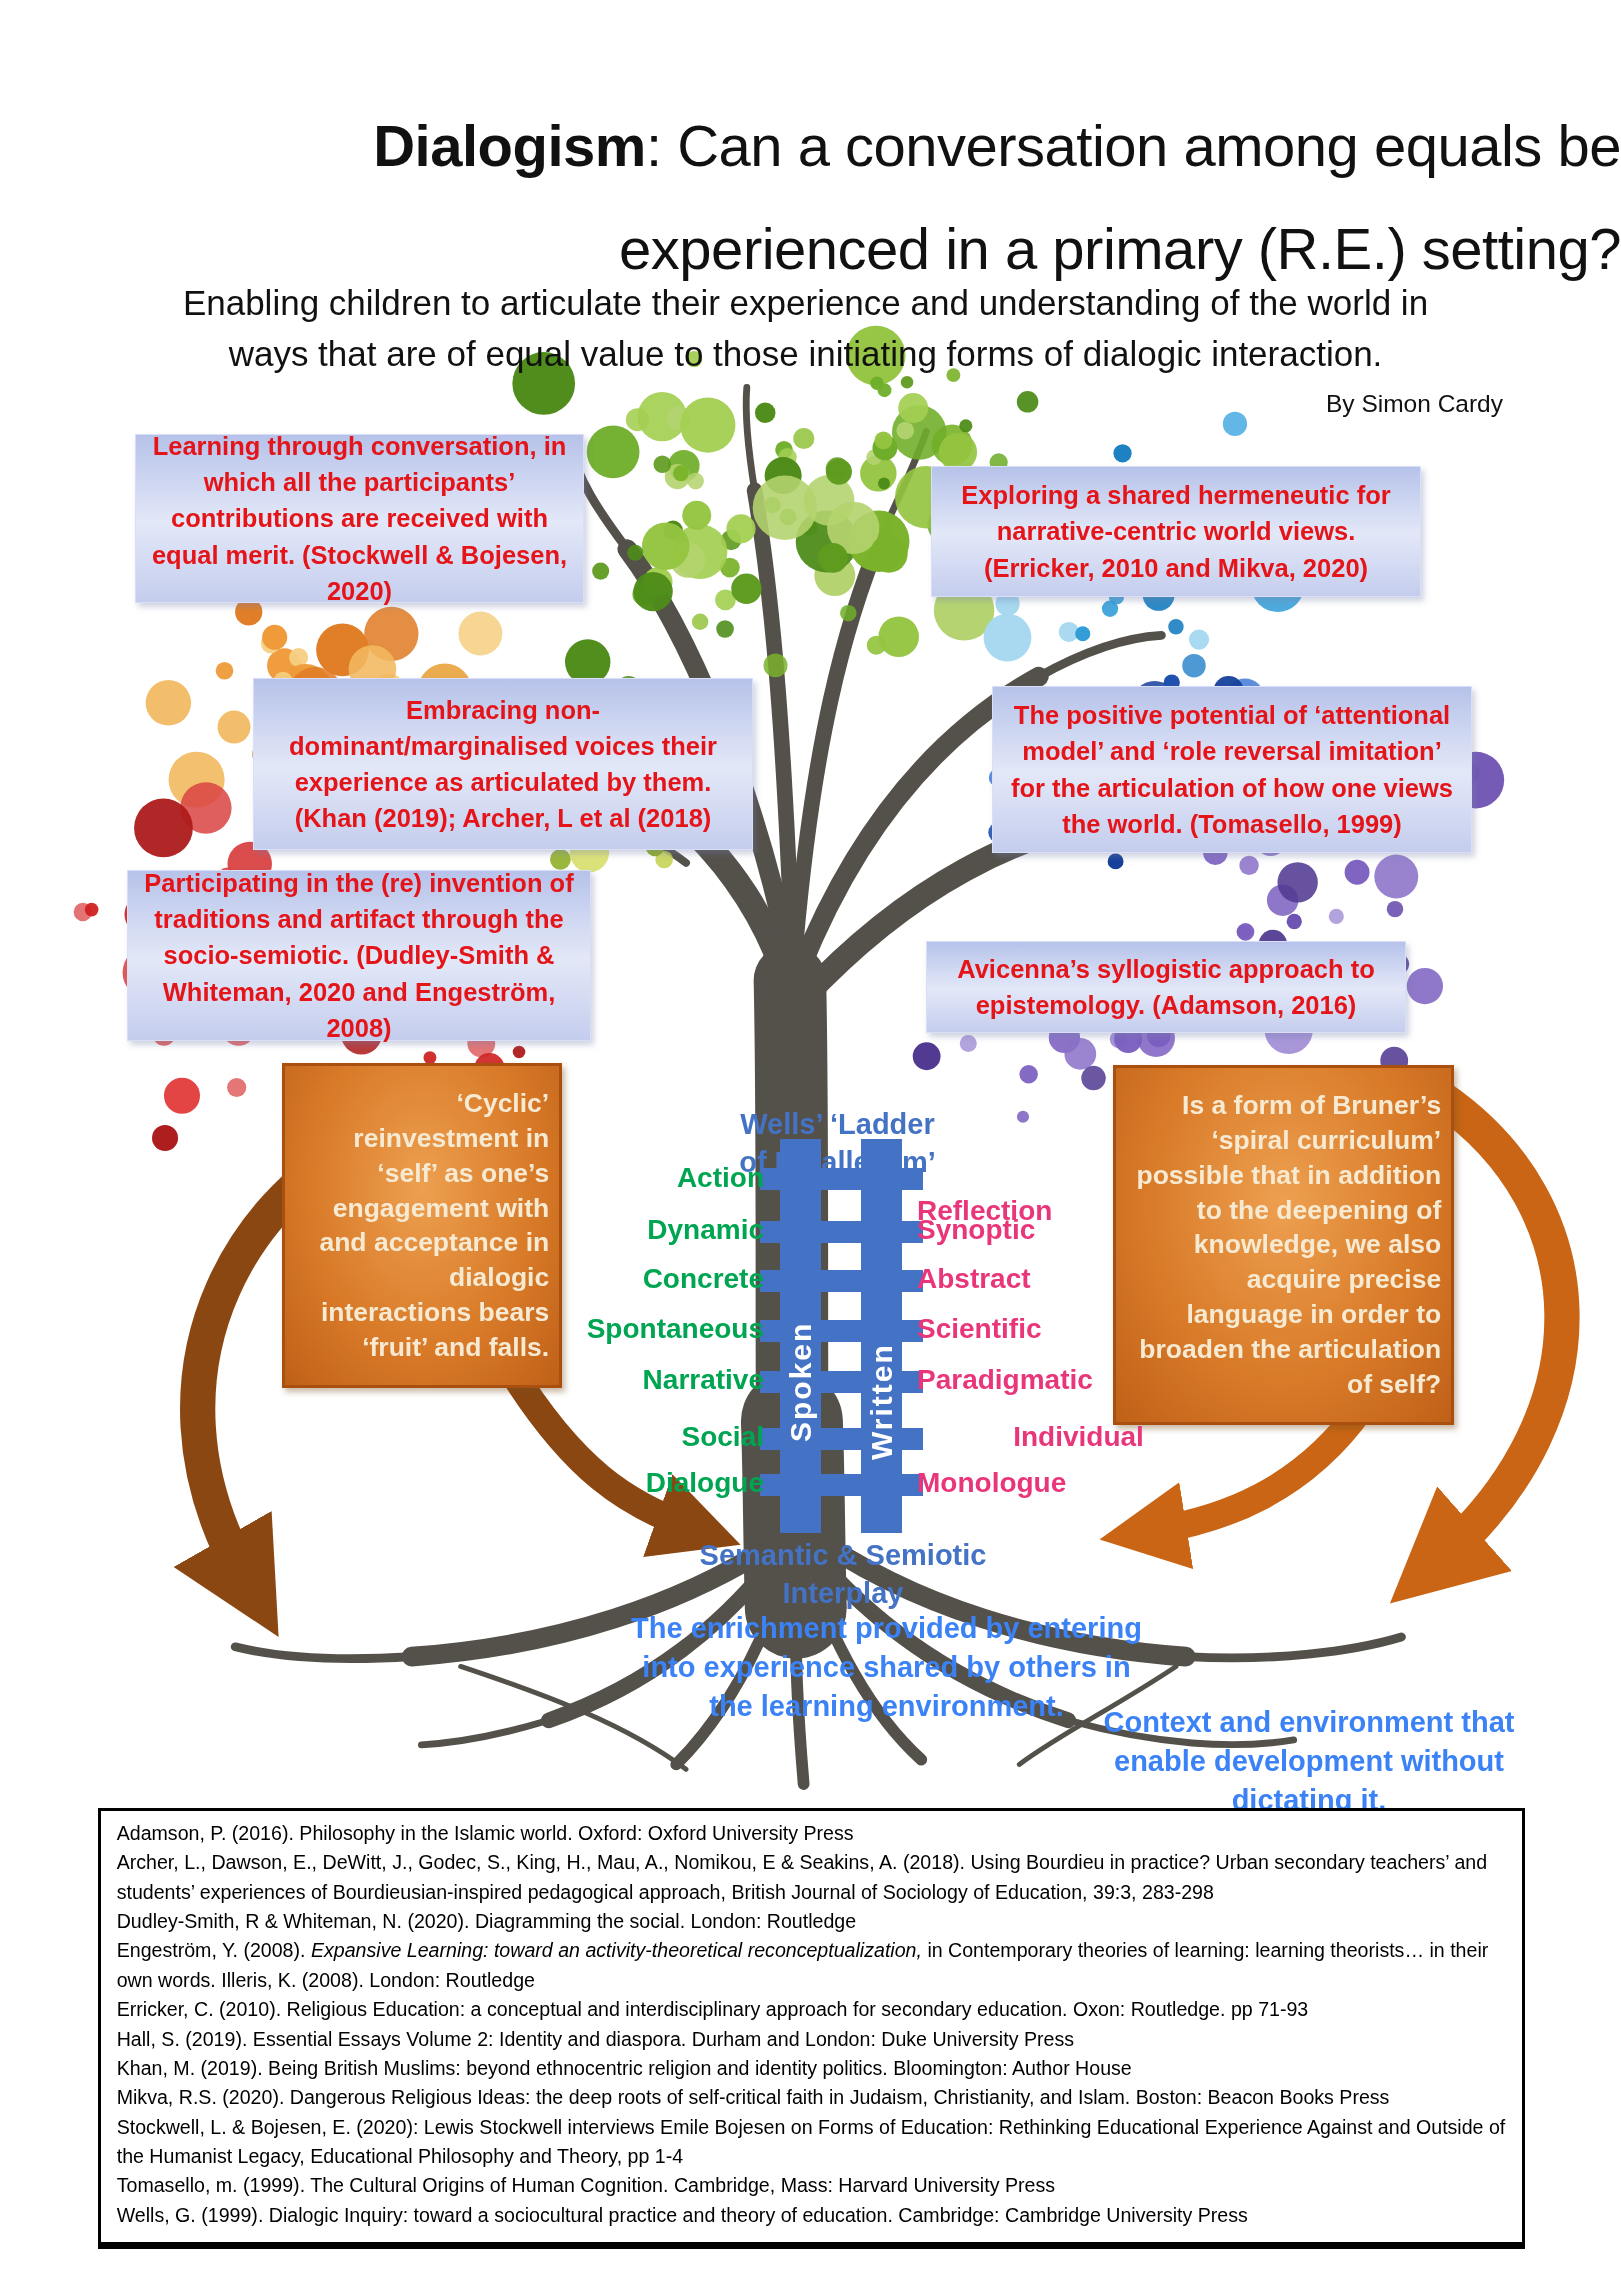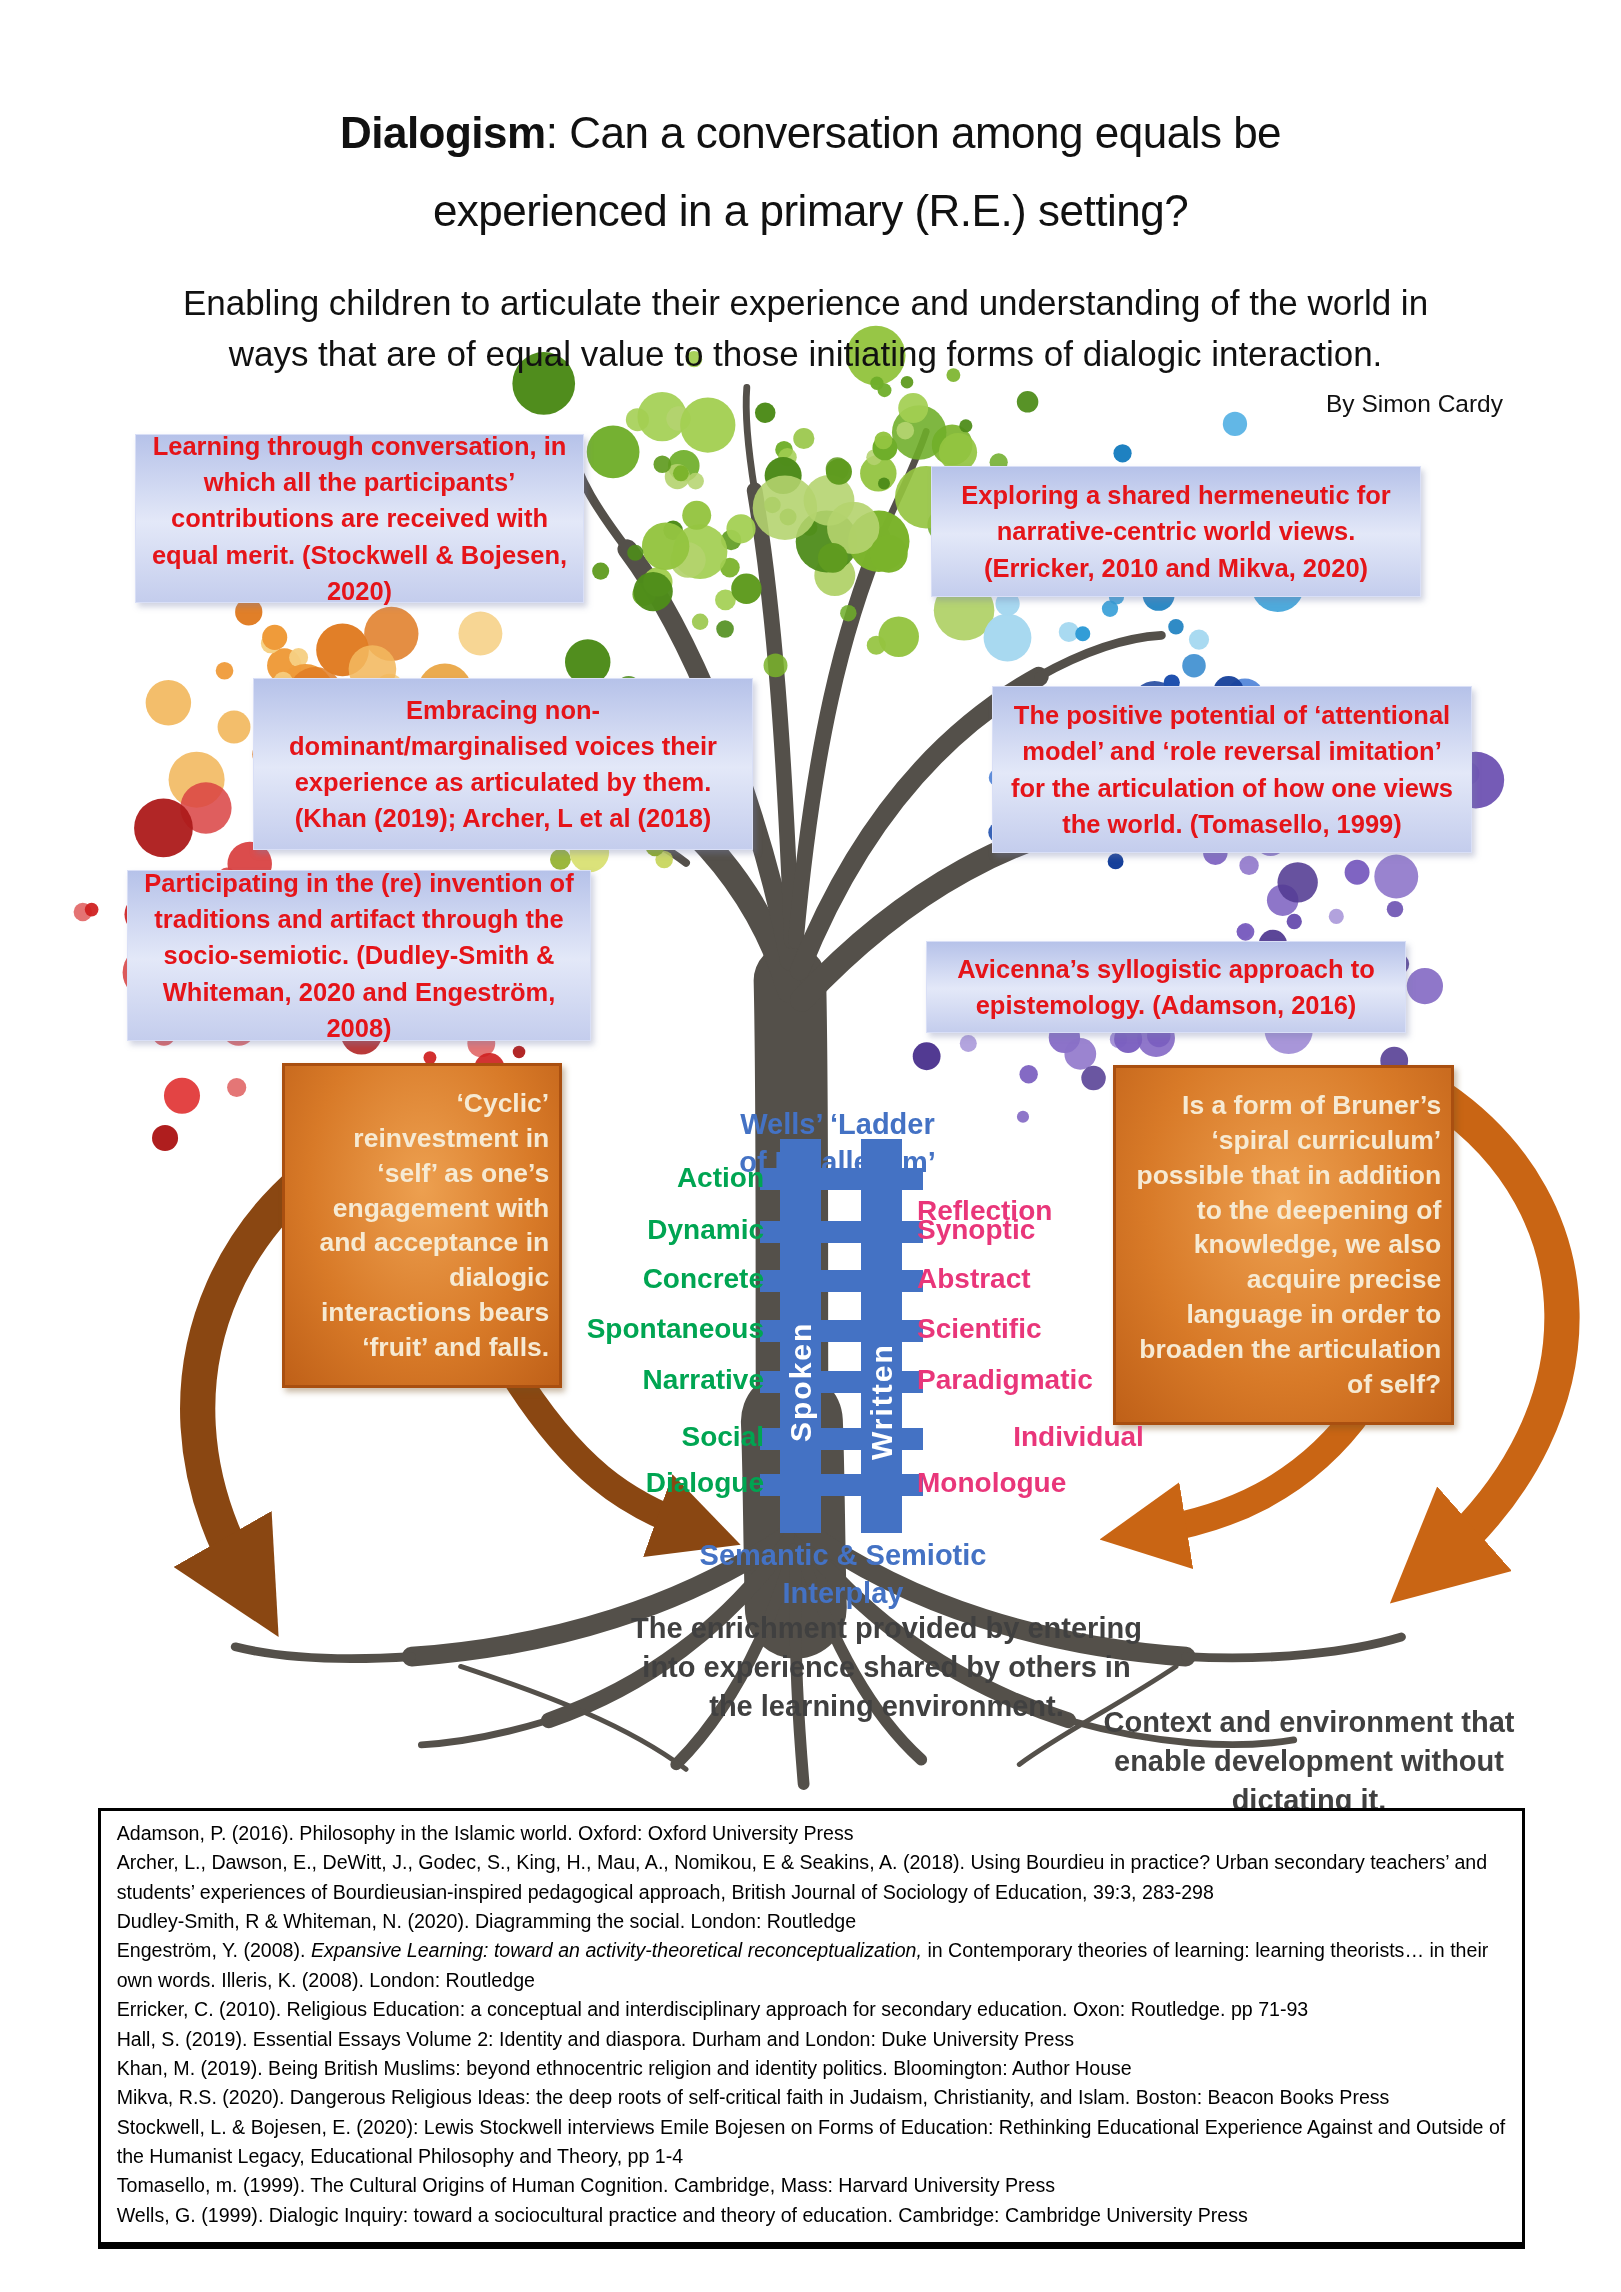--- a/index.html
+++ b/index.html
@@ -2,42 +2,42 @@
 <html><head>
 <meta charset="utf-8">
 <style>
   html,body{margin:0;padding:0;background:#fff;}
   .page{position:relative;width:1621px;height:2293px;margin:0 auto;background:#fff;overflow:hidden;
         font-family:"Liberation Sans",sans-serif;color:#111;}
   svg.layer{position:absolute;left:0;top:0;width:1621px;height:2293px;}
   #treeLayer{z-index:1;}
   #arrowLayer{z-index:3;}
   .abs{position:absolute;}
-  h1{margin:0;font-weight:400;font-size:44px;line-height:1.78;text-align:center;letter-spacing:-0.5px;}
+  h1{margin:0;font-weight:400;font-size:58px;line-height:1.78;text-align:right;letter-spacing:-0.5px;}
   h1 b{font-weight:700;}
   .subtitle{top:278px;left:0;width:1611px;text-align:center;font-size:35px;line-height:1.45;z-index:5;}
   .byline{top:390px;right:118px;font-size:24.5px;z-index:5;}
   .bluebox{z-index:2;display:flex;align-items:center;justify-content:center;text-align:center;
            background:linear-gradient(180deg,#b6c2e9 0%,#e3e8f8 52%,#c4cded 100%);
            border:1px solid #d9dff6;box-shadow:2.9px 3.9px 5.9px rgba(120,130,170,.35);
            color:#e51419;font-weight:700;font-size:25.5px;line-height:1.42;padding:7.8px 13.7px;box-sizing:border-box;}
   .orangebox{z-index:4;text-align:right;color:#f6ead3;font-weight:700;font-size:26.5px;line-height:1.32;
            background:radial-gradient(ellipse at 50% 38%,#eda050 0%,#d87a28 58%,#bf6018 100%);
            border:3.9px solid #a94f10;box-shadow:2.9px 3.9px 5.9px rgba(120,80,30,.4);
            padding:19.6px 9.8px;box-sizing:border-box;}
   .bluetext{z-index:5;color:#4472c4;font-weight:700;font-size:29px;line-height:1.3;text-align:center;}
   .rail{z-index:5;width:41px;background:#4472c4;}
   .rung{z-index:5;height:21.6px;left:760px;width:163px;background:#4472c4;}
   .vtext{z-index:6;display:flex;align-items:center;justify-content:center;
          writing-mode:vertical-rl;transform:rotate(180deg);color:#fff;font-weight:700;
          font-size:30px;letter-spacing:2px;}
   .plabel{z-index:5;font-weight:700;font-size:28px;height:39px;line-height:39px;white-space:nowrap;}
   .pl{left:470px;width:294px;text-align:right;color:#00a552;}
   .pr{left:917px;width:323px;text-align:left;color:#e9367a;}
-  .rednote{z-index:5;color:#404040;font-weight:700;font-size:29px;line-height:1.35;text-align:center;}
+  .rednote{z-index:5;color:#3b82f6;font-weight:700;font-size:29px;line-height:1.35;text-align:center;}
   .refs{z-index:5;left:98px;top:1808px;width:1427px;border:3.9px solid #000;border-bottom-width:7.8px;
         background:#fff;box-sizing:border-box;padding:7.8px 15.7px 11.8px 15.7px;}
   .ref{margin:0;font-size:19.6px;line-height:1.5;color:#000;}
 </style>
 </head>
 <body>
 
 <div class="page">
 
   <svg class="layer" id="treeLayer" viewBox="0 0 1654 2339" xmlns="http://www.w3.org/2000/svg">

